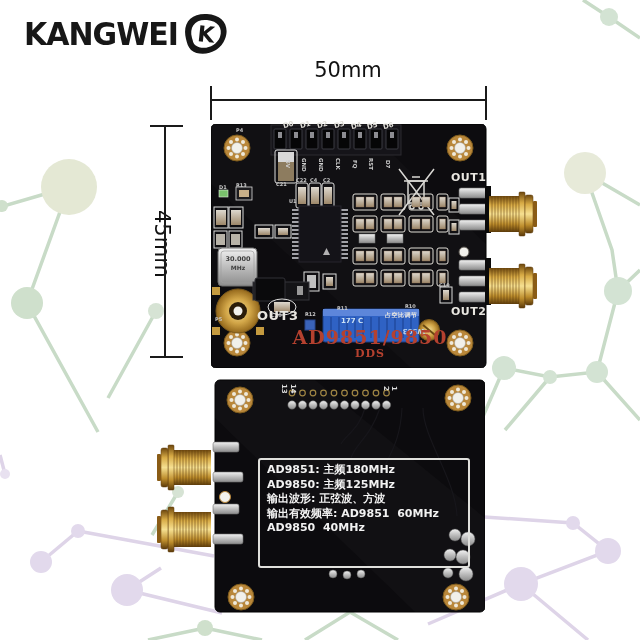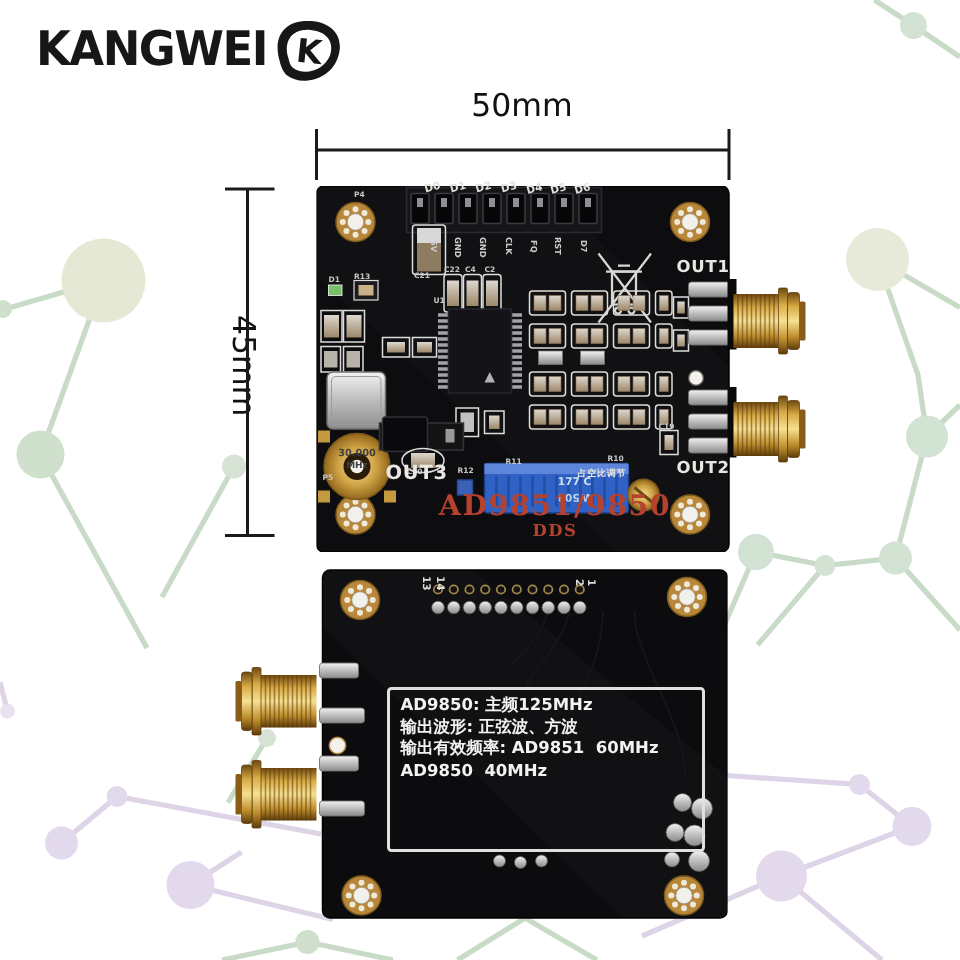--- a/index.html
+++ b/index.html
@@ -15,21 +15,21 @@
   
   .board{position:absolute;z-index:2;}
   .board svg{position:absolute;left:0;top:0;}
   .board span, .board div{position:absolute;}
   .silk{color:#e9e7e1;font-weight:bold;white-space:nowrap;}
   .ref{font-size:5px;color:#c8c8c8;white-space:nowrap;font-weight:bold;}
   .pin-top{font-size:7px;color:#e2e0da;font-weight:bold;transform:rotate(-15deg);}
   .vlab{font-size:5.5px;color:#cccccc;font-weight:bold;writing-mode:vertical-rl;letter-spacing:0;}
   .out-label{font-size:11px;letter-spacing:0.5px;}
   .crystal-text{width:38px;text-align:center;color:#3f3f3f;font-weight:bold;line-height:1.2;}
-  .trim-text{width:84px;text-align:center;font-size:7px;font-weight:bold;color:#cde2f5;}
+  .trim-text{width:84px;font-size:7px;font-weight:bold;color:#cde2f5;}
   .duty{font-size:6px;color:#e9e7e1;font-weight:bold;letter-spacing:0.5px;}
   .title-red{width:160px;text-align:center;color:#b5412f;font-family:"DejaVu Serif",serif;
              font-weight:bold;letter-spacing:1px;line-height:1.05;}
   .title-red .l1{font-size:19px;} .title-red .l2{font-size:11px;}
   
   .spec-box{left:103px;top:80px;width:212px;height:110px;border:2px solid #e0e0dc;border-radius:3px;
             box-sizing:border-box;padding:3px 0 0 7px;}
   .spec-line{position:static !important;display:block;color:#f2f2f2;font-weight:bold;font-size:11px;
              line-height:14.6px;white-space:pre;}
   .spec-indent{}
@@ -334,21 +334,21 @@
     <span class="ref" style="left:112px;top:53px;">C2</span>
     <span class="ref" style="left:78px;top:74px;">U1</span>
     <span class="ref" style="left:60px;top:188px;">C20</span>
     <span class="ref" style="left:4px;top:192px;">P5</span>
     <span class="ref" style="left:94px;top:187px;">R12</span>
     <span class="ref" style="left:126px;top:181px;">R11</span>
     <span class="ref" style="left:194px;top:179px;">R10</span>
     <span class="ref" style="left:228px;top:158px;">C19</span>
 
     <div class="crystal-text" style="left:8px;top:132px;">
-      <div style="position:static;font-size:6.5px;margin-top:43px;">30.000</div>
+      <div style="position:static;font-size:6.5px;">30.000</div>
       <div style="position:static;font-size:6px;">MHz</div>
     </div>
 
     <span class="silk out-label" style="left:240px;top:47px;">OUT1</span>
     <span class="silk out-label" style="left:240px;top:181px;text-align:center;">OUT2</span>
     <span class="silk" style="left:46px;top:184px;font-size:13px;letter-spacing:0.5px;">OUT3</span>
 
     <span class="trim-text" style="left:130px;top:193px;">177 C</span>
     <span class="trim-text" style="left:130px;top:203px;transform:rotate(180deg);color:#bcd4ee;">W503</span>
     <span class="duty" style="left:174px;top:187px;">占空比调节</span>
@@ -422,20 +422,21 @@
           <circle cx="311" cy="196" r="7"></circle>
       </g>
     </svg>
 
     <span class="vnum" style="left:125px;top:6px;">13</span>
     <span class="vnum" style="left:134px;top:6px;">14</span>
     <span class="vnum" style="left:227px;top:8px;">2</span>
     <span class="vnum" style="left:235px;top:8px;">1</span>
 
     <div class="spec-box">
+      <span class="spec-line">AD9851: 主频180MHz</span>
       <span class="spec-line">AD9850: 主频125MHz</span>
       <span class="spec-line">输出波形: 正弦波、方波</span>
       <span class="spec-line">输出有效频率: AD9851  60MHz</span>
       <span class="spec-line spec-indent">AD9850  40MHz</span>
     </div>
   </div>
 
 </div>
 
 </body></html>

